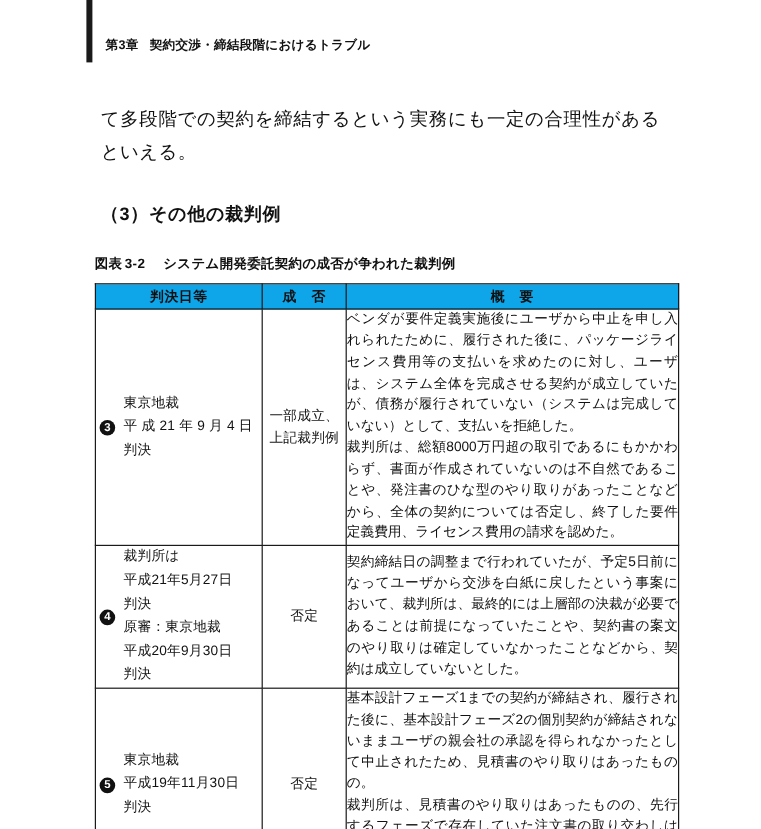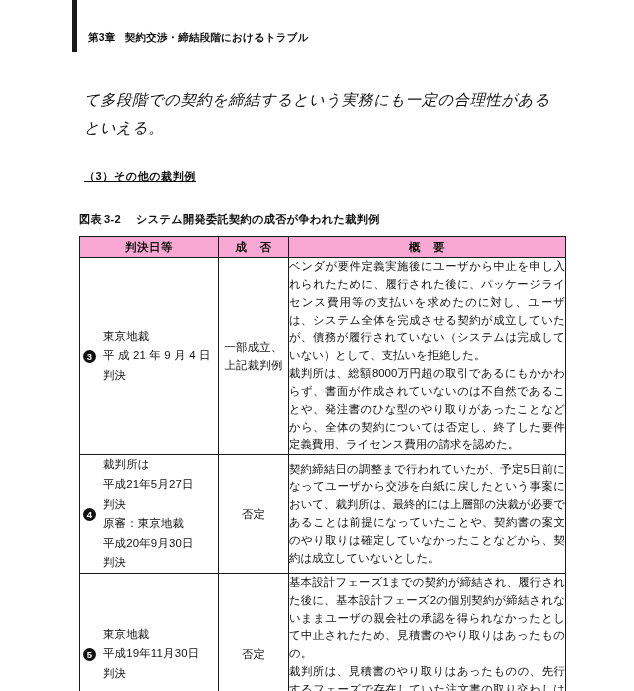--- a/index.html
+++ b/index.html
@@ -50,29 +50,27 @@
     top: 86px;
     width: 466px;
   }
   .body-par {
     font-size: 15.3px;
     line-height: 1.85;
     letter-spacing: .4px;
     margin: 0;
     text-align: justify;
     text-justify: inter-ideograph;
-    font-style: italic;
   }
   .section-head {
     font-family: "Liberation Sans", "DejaVu Sans", sans-serif;
     font-weight: bold;
-    font-size: 11px;
+    font-size: 15px;
     letter-spacing: .6px;
     margin: 26px 0 4px 0;
-    text-decoration: underline;
   }
   .body-par.indent { text-indent: 1em; }
 
   
   .circ-num {
     display: inline-block;
     width: 13px;
     height: 13px;
     line-height: 13px;
     border-radius: 50%;
@@ -110,21 +108,21 @@
     border-collapse: collapse;
     table-layout: fixed;
   }
   .fig-table th,
   .fig-table td {
     border: 1px solid #1a1a1a;
     padding: 0;
     vertical-align: middle;
   }
   .fig-table thead th {
-    background: #f9a8d4;
+    background: #0ea5e9;
     font-family: "Liberation Sans", "DejaVu Sans", sans-serif;
     font-weight: bold;
     font-size: 11.5px;
     letter-spacing: .5px;
     height: 20px;
     text-align: center;
     color: #111111;
   }
   .col-date   { width: 139px; }
   .col-result { width: 70px; }

